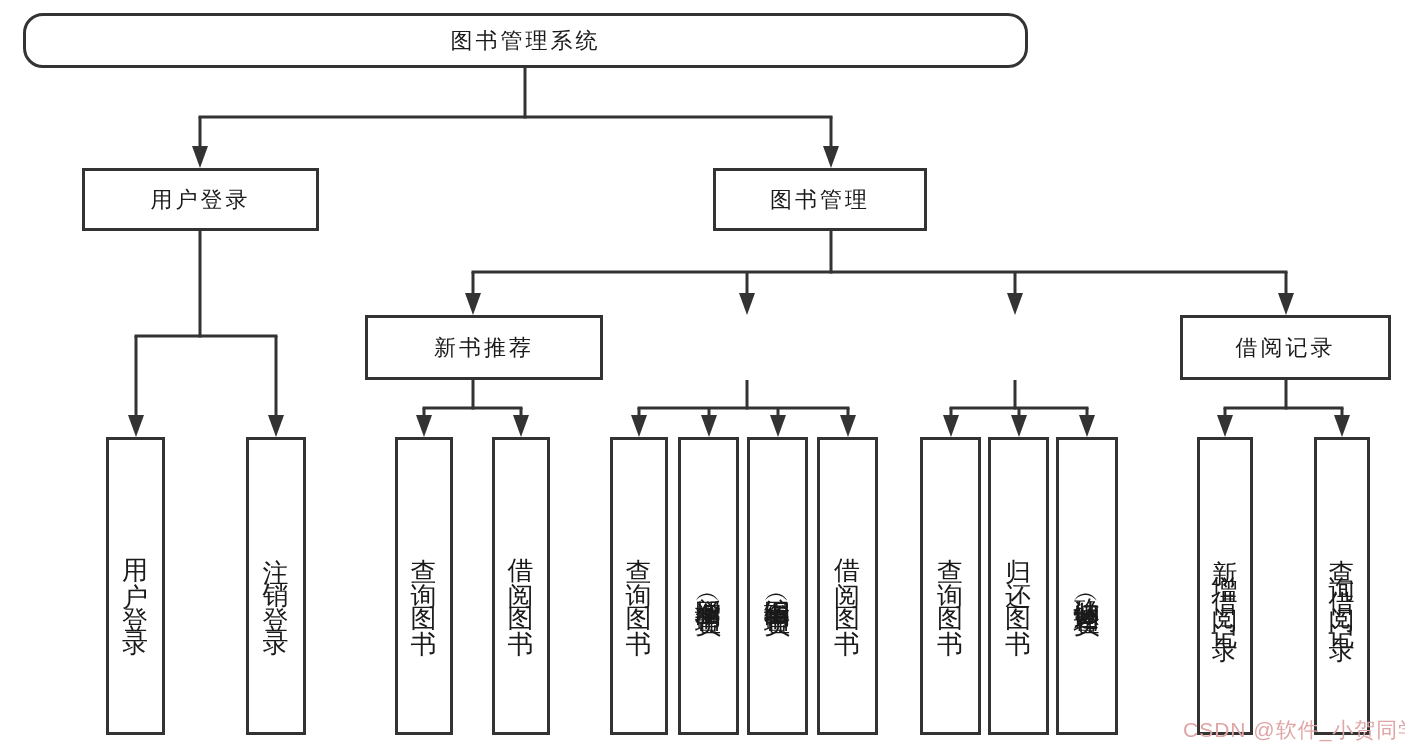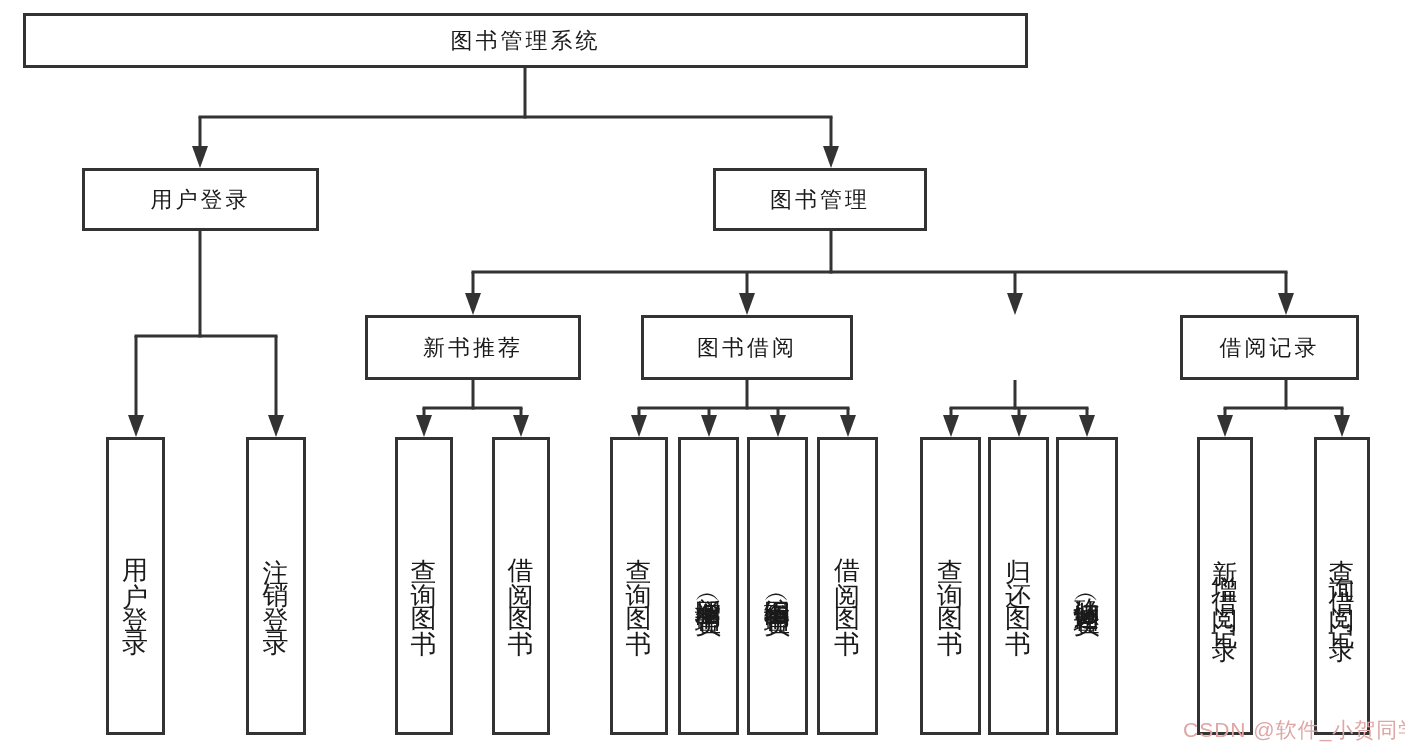--- a/index.html
+++ b/index.html
@@ -91,38 +91,35 @@
       <polygon points="1079,415 1095,415 1087,437"></polygon>
 
     <path d="M1286 380 L1286 409.5"></path>
     <path d="M1223.5 408 L1343.5 408"></path>
     <path d="M1225 408 L1225 419"></path>
       <polygon points="1217,415 1233,415 1225,437"></polygon>
     <path d="M1342 408 L1342 419"></path>
       <polygon points="1334,415 1350,415 1342,437"></polygon>
   </svg>
 
-  <div class="box" style="left:23px;top:13px;width:1005px;height:55px;">
+  <div class="box" style="left:23px;top:13px;width:1005px;height:55px;border-radius:20px;">
     <span class="hlabel">图书管理系统</span>
   </div>
 
   <div class="box" style="left:82px;top:168px;width:237px;height:63px;">
     <span class="hlabel">用户登录</span>
   </div>
   <div class="box" style="left:713px;top:168px;width:214px;height:63px;">
     <span class="hlabel">图书管理</span>
   </div>
 
-  <div class="box" style="left:365px;top:315px;width:216px;height:65px;">
+  <div class="box" style="left:365px;top:315px;width:238px;height:65px;">
     <span class="hlabel">新书推荐</span>
   </div>
-  <div class="box" style="left:641px;top:315px;width:212px;height:65px;">
-    <span class="hlabel">图书借阅</span>
-  </div>
-  <div class="box" style="left:1180px;top:315px;width:179px;height:65px;">
+  <div class="box" style="left:1180px;top:315px;width:211px;height:65px;">
     <span class="hlabel">借阅记录</span>
   </div>
 
   <div class="box vbox" style="left:106px;top:437px;width:59px;height:298px;">
     <span class="vlabel" style="letter-spacing: 24px;">用户登录</span>
   </div>
   <div class="box vbox" style="left:246px;top:437px;width:60px;height:298px;">
     <span class="vlabel" style="letter-spacing: 24px;">注销登录</span>
   </div>
 

